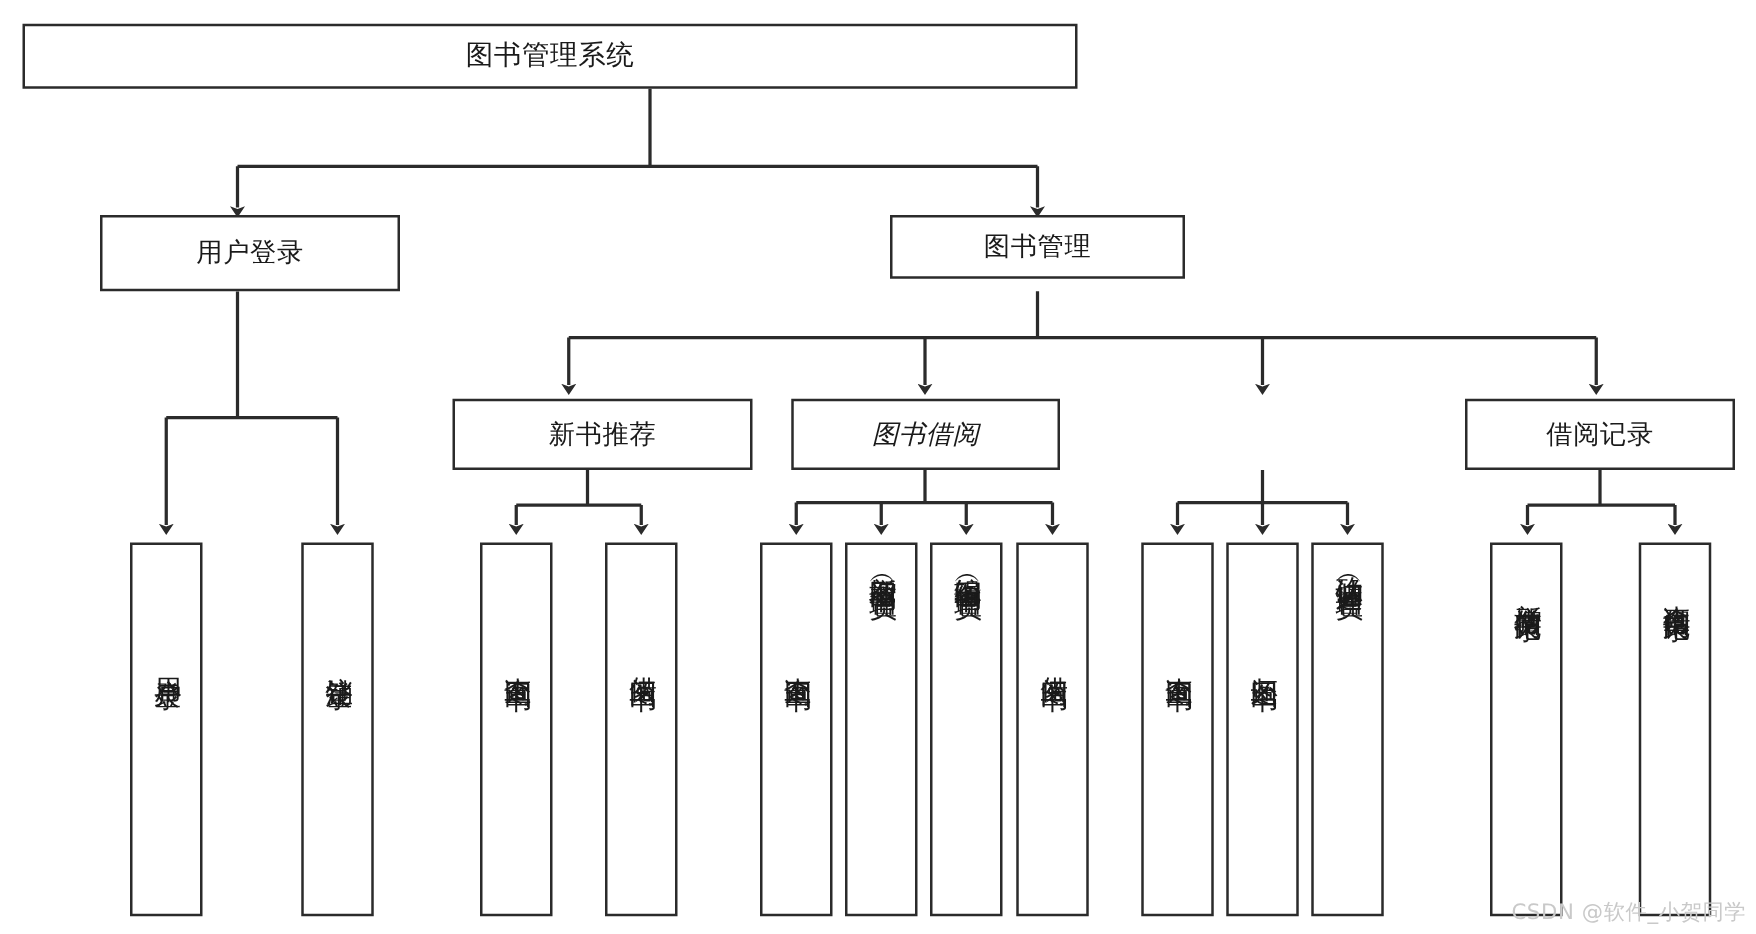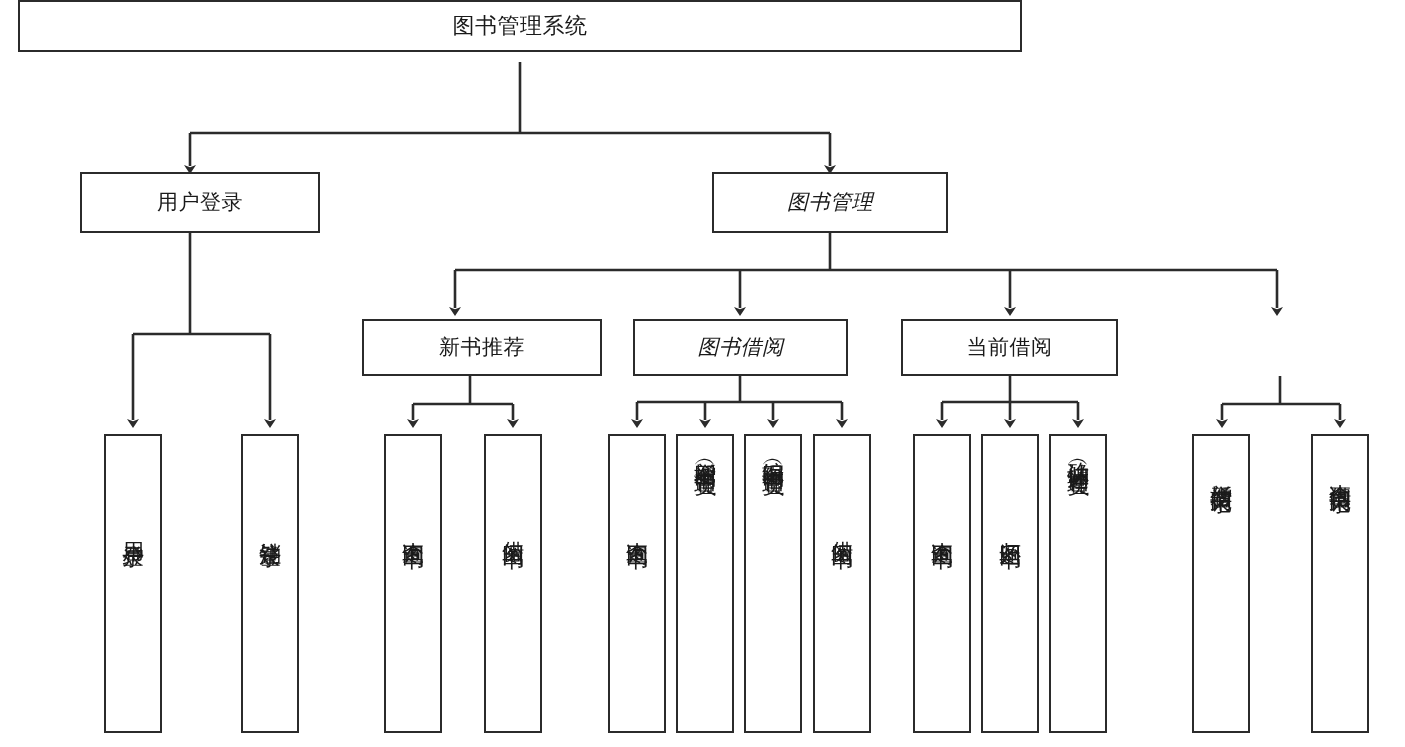--- a/index.html
+++ b/index.html
@@ -131,39 +131,39 @@
       <path d="M 1010 402 L 1010 420" marker-end="url(#arrow)"></path>
       <path d="M 1078 402 L 1078 420" marker-end="url(#arrow)"></path>
 
       <path d="M 1280 376 L 1280 404"></path>
       <path d="M 1222 404 L 1340 404"></path>
       <path d="M 1222 404 L 1222 420" marker-end="url(#arrow)"></path>
       <path d="M 1340 404 L 1340 420" marker-end="url(#arrow)"></path>
     </g>
   </svg>
 
-  <div class="node horizontal root" style="left:18px; top:0; width:1004px; height:52px;">
+  <div class="node horizontal root" style="left:18px; top:19px; width:844px; height:52px;">
     <span class="label">图书管理系统</span>
   </div>
 
   <div class="node horizontal" style="left:80px; top:172px; width:240px; height:61px;">
     <span class="label">用户登录</span>
   </div>
-  <div class="node horizontal" style="left:712px; top:172px; width:236px; height:61px;font-style:italic;">
+  <div class="node horizontal" style="left:712px; top:172px; width:236px; height:51px;">
     <span class="label">图书管理</span>
   </div>
 
   <div class="node horizontal" style="left:362px; top:319px; width:240px; height:57px;">
     <span class="label">新书推荐</span>
   </div>
   <div class="node horizontal" style="left:633px; top:319px; width:215px; height:57px;font-style:italic;">
     <span class="label">图书借阅</span>
   </div>
-  <div class="node horizontal" style="left:901px; top:319px; width:217px; height:57px;">
-    <span class="label">当前借阅</span>
+  <div class="node horizontal" style="left:1172px; top:319px; width:216px; height:57px;">
+    <span class="label">借阅记录</span>
   </div>
 
   <div class="node vertical short" style="left:104px; top:434px; width:58px; height:299px;">
     <span class="label">用户登录</span>
   </div>
   <div class="node vertical short" style="left:241px; top:434px; width:58px; height:299px;">
     <span class="label">注销登录</span>
   </div>
 
   <div class="node vertical short" style="left:384px; top:434px; width:58px; height:299px;">
@@ -196,14 +196,15 @@
     <span class="label">确认归还（管理员）</span>
   </div>
 
   <div class="node vertical medium" style="left:1192px; top:434px; width:58px; height:299px;">
     <span class="label">新增借阅记录</span>
   </div>
   <div class="node vertical medium" style="left:1311px; top:434px; width:58px; height:299px;">
     <span class="label">查询借阅记录</span>
   </div>
 
+  <div class="watermark">CSDN @软件_小贺同学</div>
 
 </div>
 
 </body></html>

